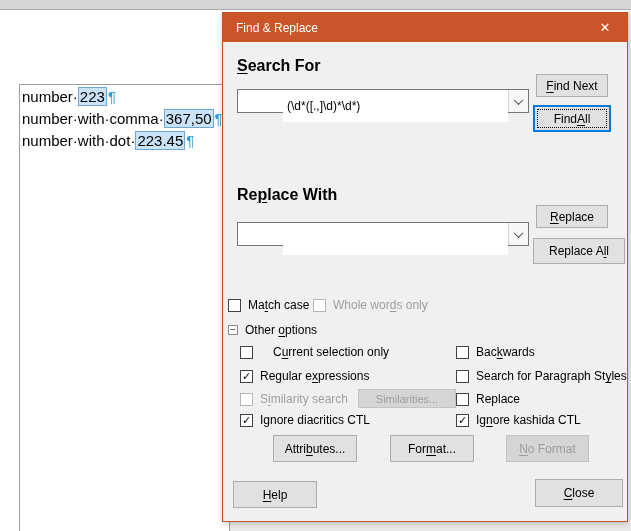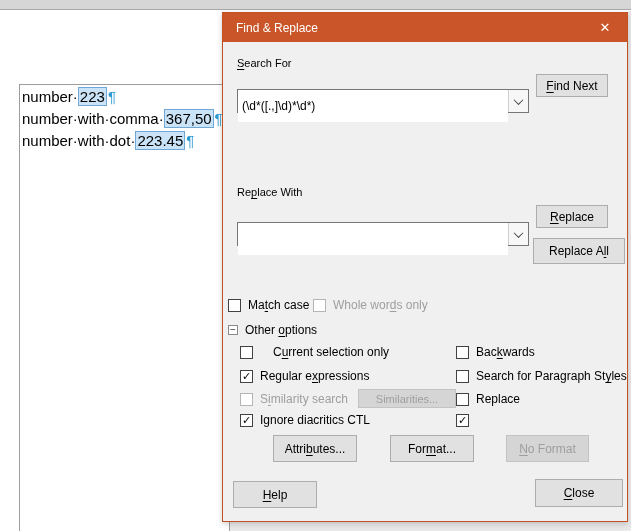--- a/index.html
+++ b/index.html
@@ -25,26 +25,26 @@
   
   .dialog { position:absolute; left:222px; top:12px; width:406px; height:510px; z-index:10;
     background:#f0f0f0; border:1px solid var(--dialog-border,#ca5528);
     box-shadow:0 2px 6px rgba(0,0,0,.18); font-size:12px; }
   .titlebar { position:absolute; left:0; top:0; right:0; height:29px;
     background:var(--titlebar,#ca5528); color:#fff; display:flex; align-items:center; padding-left:13px; }
   .title-text { font-size:12px; }
   .tb-close { position:absolute; right:0; top:0; width:44px; height:29px;
     display:flex; align-items:center; justify-content:center; color:#fff; font-size:13px; cursor:default; }
 
-  .dlbl { position:absolute; font-weight:normal; font-size:11px; }
+  .dlbl { position:absolute; font-weight:bold; font-size:16px; }
   u { text-underline-offset:2px; text-decoration-thickness:1px; }
 
   
   .combo { position:absolute; height:24px; background:#fff; border:1px solid #767676; display:flex; }
-  .combo-input { flex:1; border:none; outline:none; background:#fff; font:12px "Liberation Sans", sans-serif; padding:16px 4px; min-width:0; }
+  .combo-input { flex:1; border:none; outline:none; background:#fff; font:12px "Liberation Sans", sans-serif; padding:16px 4px; min-width:0;margin-left:45px; }
   .combo-btn { width:20px; border-left:1px solid #cfcfcf; background:#f7f7f7; display:flex; align-items:center; justify-content:center; }
   .chev { width:7px; height:7px; border-right:1.5px solid #4a4a4a; border-bottom:1.5px solid #4a4a4a; transform:rotate(45deg) translate(-1px,-1px); }
 
   
   .btn { position:absolute; background:#e1e1e1; border:1px solid #adadad;
     display:flex; align-items:center; justify-content:center; font-size:12px; cursor:default; }
   .btn.disabled { background:#d5d5d5; border-color:#c3c3c3; color:#9e9e9e; }
   .btn.focused { border:2px solid var(--focus,#0078d7); outline:1px dotted #000; outline-offset:-5px; }
   .btn.small { font-size:11px; }
 
@@ -87,20 +87,21 @@
     <div class="dlbl" style="left:14px; top:44px;"><u>S</u>earch For</div>
 
     <div class="combo" style="left:14px; top:76px; width:292px;">
       <input class="combo-input" value="(\d*([.,]\d)*\d*)" style="">
       <div class="combo-btn">
           <i class="chev"></i>
         </div>
     </div>
 
     <div class="btn" style="left:313px; top:61px; width:72px; height:23px;"><u>F</u>ind Next</div>
+    <div class="btn focused" style="left:310px; top:92px; width:78px; height:27px;">Find <u>A</u>ll</div>
 
     <div class="dlbl" style="left:14px; top:173px;">Re<u>p</u>lace With</div>
 
     <div class="combo" style="left:14px; top:209px; width:292px;">
       <input class="combo-input" value="" style="">
       <div class="combo-btn">
           <i class="chev"></i>
         </div>
     </div>
 
@@ -168,20 +169,21 @@
     <div class="row" style="left:17px; top:399px;">
       <span class="cb checked">
           <span class="mark">✓</span>
         </span>
       <span>Ignore diacritics CTL</span>
     </div>
     <div class="row" style="left:233px; top:399px;">
       <span class="cb checked">
           <span class="mark">✓</span>
         </span>
+      <span>Ig<u>n</u>ore kashida CTL</span>
     </div>
 
     <div class="btn" style="left:50px; top:422px; width:84px; height:27px;">Attri<u>b</u>utes...</div>
     <div class="btn" style="left:167px; top:422px; width:84px; height:27px;">For<u>m</u>at...</div>
     <div class="btn disabled" style="left:283px; top:422px; width:83px; height:27px;"><u>N</u>o Format</div>
 
     <div class="btn" style="left:10px; top:468px; width:84px; height:27px;"><u>H</u>elp</div>
     <div class="btn" style="left:312px; top:466px; width:88px; height:28px;"><u>C</u>lose</div>
   </div>
 </div>

